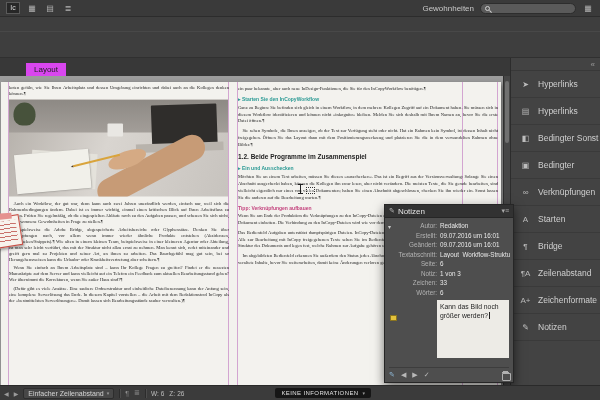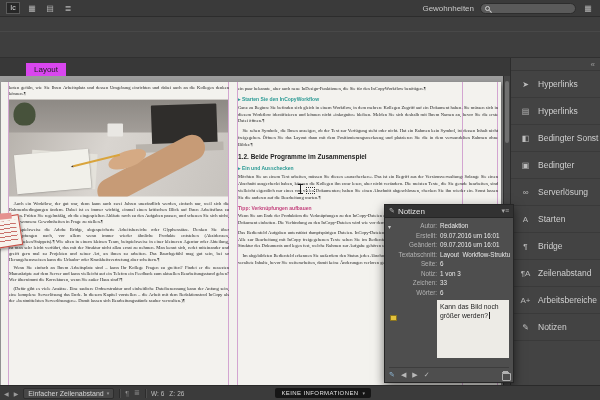--- a/index.html
+++ b/index.html
@@ -211,37 +211,37 @@
     <div class="dock-item">
       <span class="dock-icon">◧</span>
       <span class="dock-label">Bedingter Sonst</span>
     </div>
     <div class="dock-item">
       <span class="dock-icon">▣</span>
       <span class="dock-label">Bedingter</span>
     </div>
     <div class="dock-item">
       <span class="dock-icon">∞</span>
-      <span class="dock-label">Serverlösung</span>
+      <span class="dock-label">Verknüpfungen</span>
     </div>
     <div class="dock-item">
       <span class="dock-icon">A</span>
       <span class="dock-label">Starten</span>
     </div>
     <div class="dock-item">
       <span class="dock-icon">¶</span>
       <span class="dock-label">Bridge</span>
     </div>
     <div class="dock-item">
       <span class="dock-icon">¶A</span>
       <span class="dock-label">Zeilenabstand</span>
     </div>
     <div class="dock-item">
       <span class="dock-icon">A+</span>
-      <span class="dock-label">Arbeitsbereiche</span>
+      <span class="dock-label">Zeichenformate</span>
     </div>
     <div class="dock-item">
       <span class="dock-icon">✎</span>
       <span class="dock-label">Notizen</span>
     </div>
   </div>
 
   <div class="notes-panel">
     <div class="np-header">
       <span class="np-ticon">✎</span>

